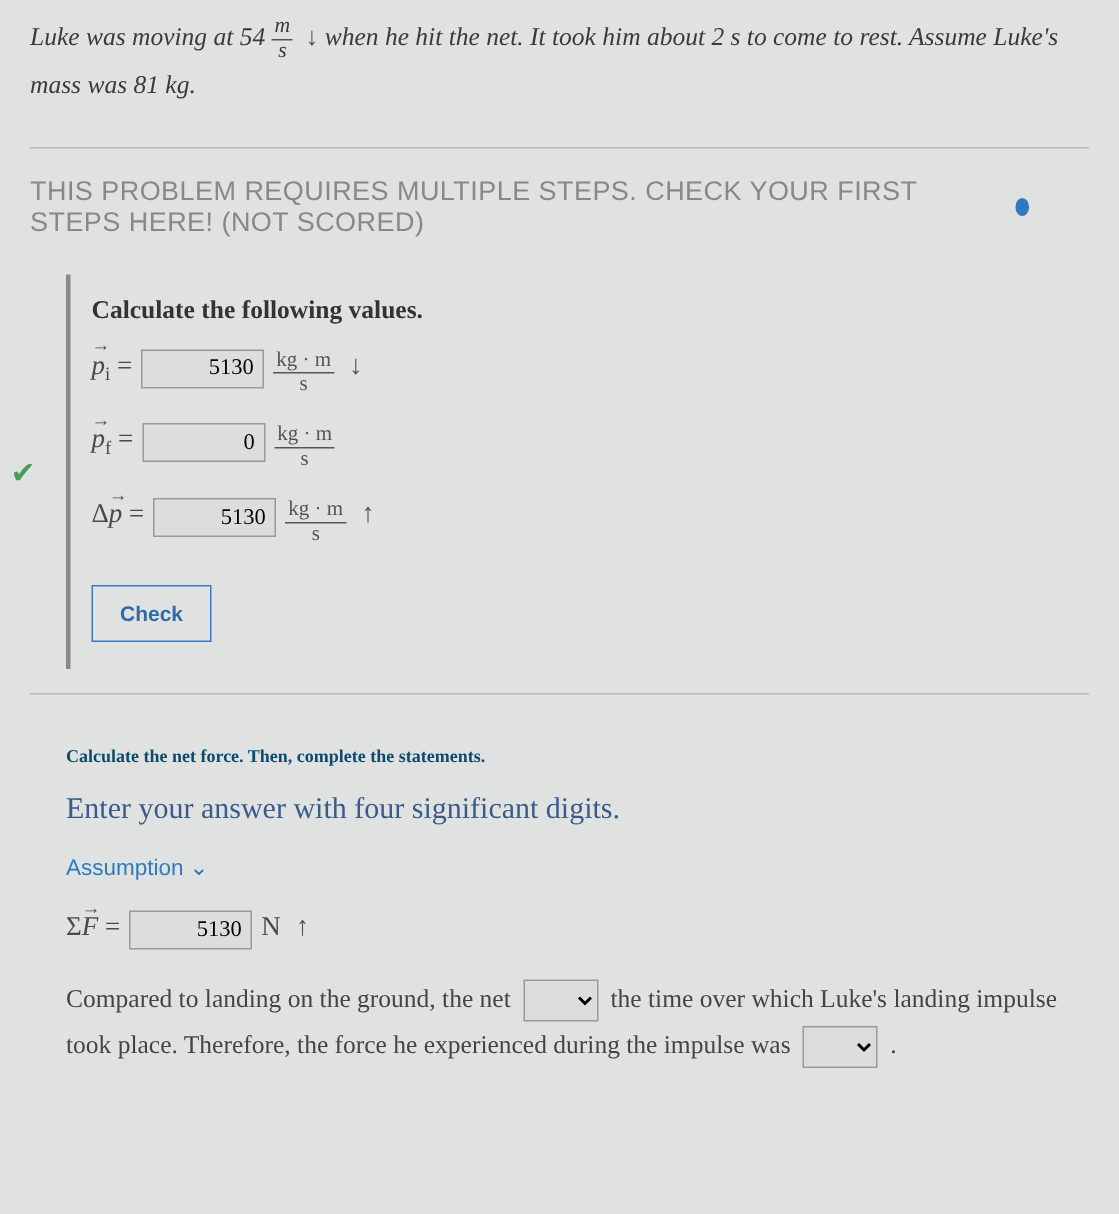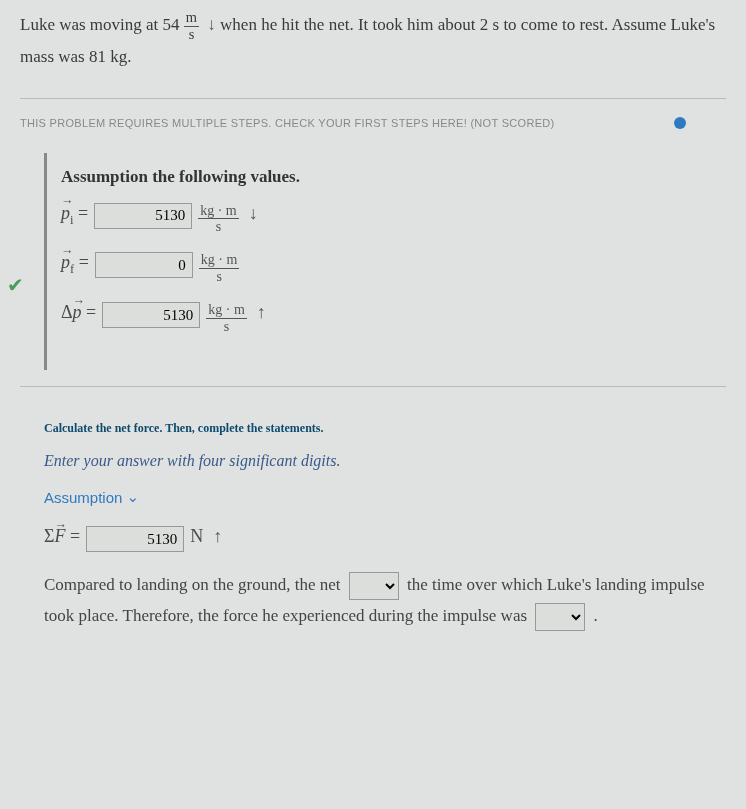--- a/index.html
+++ b/index.html
@@ -8,35 +8,36 @@
       background: #e0e2e1;
       width: 746px;
       color: #4a4a4a;
       padding: 10px 20px 20px 20px;
     }
     .problem-statement {
       font-size: 17px;
       line-height: 1.7;
       color: #3a3a3a;
       padding-bottom: 16px;
+      font-style: italic;
     }
     .math-var { font-family: 'Times New Roman', serif; }
     .fraction {
       display: inline-flex;
       flex-direction: column;
       vertical-align: middle;
       font-size: 0.85em;
     }
     .fraction .num { border-bottom: 1px solid #555; padding: 0 2px; text-align: center; line-height: 1.1; }
     .fraction .den { padding: 0 2px; text-align: center; line-height: 1.1; }
     .arrow-down-icon, .arrow-up-icon { font-size: 1.0em; color: #555; margin-left: 4px; }
     hr.divider { border: none; border-top: 1px solid #bbb; margin: 10px 0 18px 0; }
     .section-hint {
       font-family: Arial, sans-serif;
-      font-size: 11px;
+      font-size: 18px;
       color: #888;
       letter-spacing: 0.3px;
       display: flex;
       justify-content: space-between;
       align-items: center;
     }
     .dot-indicator { width: 12px; height: 12px; background: #2f7abf; border-radius: 50%; margin-right: 40px; }
     .question-block {
       border-left: 3px solid #888;
       padding: 14px 16px 18px 14px;
@@ -65,21 +66,21 @@
       position: absolute;
       top: -0.75em;
       left: 0;
       right: 0;
       font-size: 0.7em;
       text-align: center;
       font-style: normal;
     }
     .sub { font-size: 0.7em; vertical-align: sub; font-style: normal; }
     .ans-input {
-      width: 98px;
+      width: 82px;
       height: 26px;
       text-align: right;
       padding-right: 6px;
       font-size: 15px;
       border: 1px solid #999;
       background: #dcdedc;
       font-family: inherit;
     }
     .unit-frac { font-size: 14px; color: #555; }
     .check-btn {
@@ -88,21 +89,21 @@
       background: #e0e2e1;
       padding: 10px 18px;
       font-size: 14px;
       font-family: Arial, sans-serif;
       font-weight: bold;
       cursor: pointer;
       margin-top: 8px;
     }
     .part2 { padding: 16px 0 0 24px; }
     .part2-title { font-weight: bold; font-size: 12px; color: #0c4a6e; margin-bottom: 14px; }
-    .part2-instr { font-style: italic; font-size: 16px; color: #3a5a8a; margin-bottom: 18px; margin-top: 16px; }
+    .part2-instr { font-size: 20px; color: #3a5a8a; margin-bottom: 18px; margin-top: 16px; }
     .assumption-link { color: #2f7abf; font-family: Arial, sans-serif; font-size: 15px; cursor: pointer; display: inline-flex; align-items: center; gap: 4px; margin-bottom: 20px; }
     .dropdown-sel {
       width: 50px;
       height: 28px;
       border: 1px solid #999;
       background: #dcdedc;
       vertical-align: middle;
       margin: 0 4px;
     }
     .statement { font-size: 17px; line-height: 1.8; color: #444; margin-top: 8px; }
@@ -126,21 +127,21 @@
 
 <hr class="divider">
 
 <div class="section-hint">
   <span>THIS PROBLEM REQUIRES MULTIPLE STEPS. CHECK YOUR FIRST STEPS HERE! (NOT SCORED)</span>
   <span class="dot-indicator"></span>
 </div>
 
 <div class="question-block">
   <span class="checkmark-icon">✔</span>
-  <div class="q-title">Assumption the following values.</div>
+  <div class="q-title">Calculate the following values.</div>
 
   <div class="eq-row">
     <span><span class="vec">p</span><span class="sub">i</span> =</span>
     <input class="ans-input" value="5130" style="">
     <span class="fraction unit-frac">
       <span class="num">kg · m</span>
       <span class="den">s</span>
     </span>
     <span class="arrow-down-icon">↓</span>
   </div>
@@ -157,20 +158,21 @@
   <div class="eq-row">
     <span><span>Δ</span><span class="vec">p</span> =</span>
     <input class="ans-input" value="5130" style="">
     <span class="fraction unit-frac">
       <span class="num">kg · m</span>
       <span class="den">s</span>
     </span>
     <span class="arrow-up-icon">↑</span>
   </div>
 
+  <button class="check-btn">Check</button>
 </div>
 
 <hr class="divider">
 
 <div class="part2">
   <div class="part2-title">Calculate the net force. Then, complete the statements.</div>
   <div class="part2-instr">Enter your answer with four significant digits.</div>
   <div class="assumption-link">
     <span>Assumption</span>
     <span>⌄</span>

